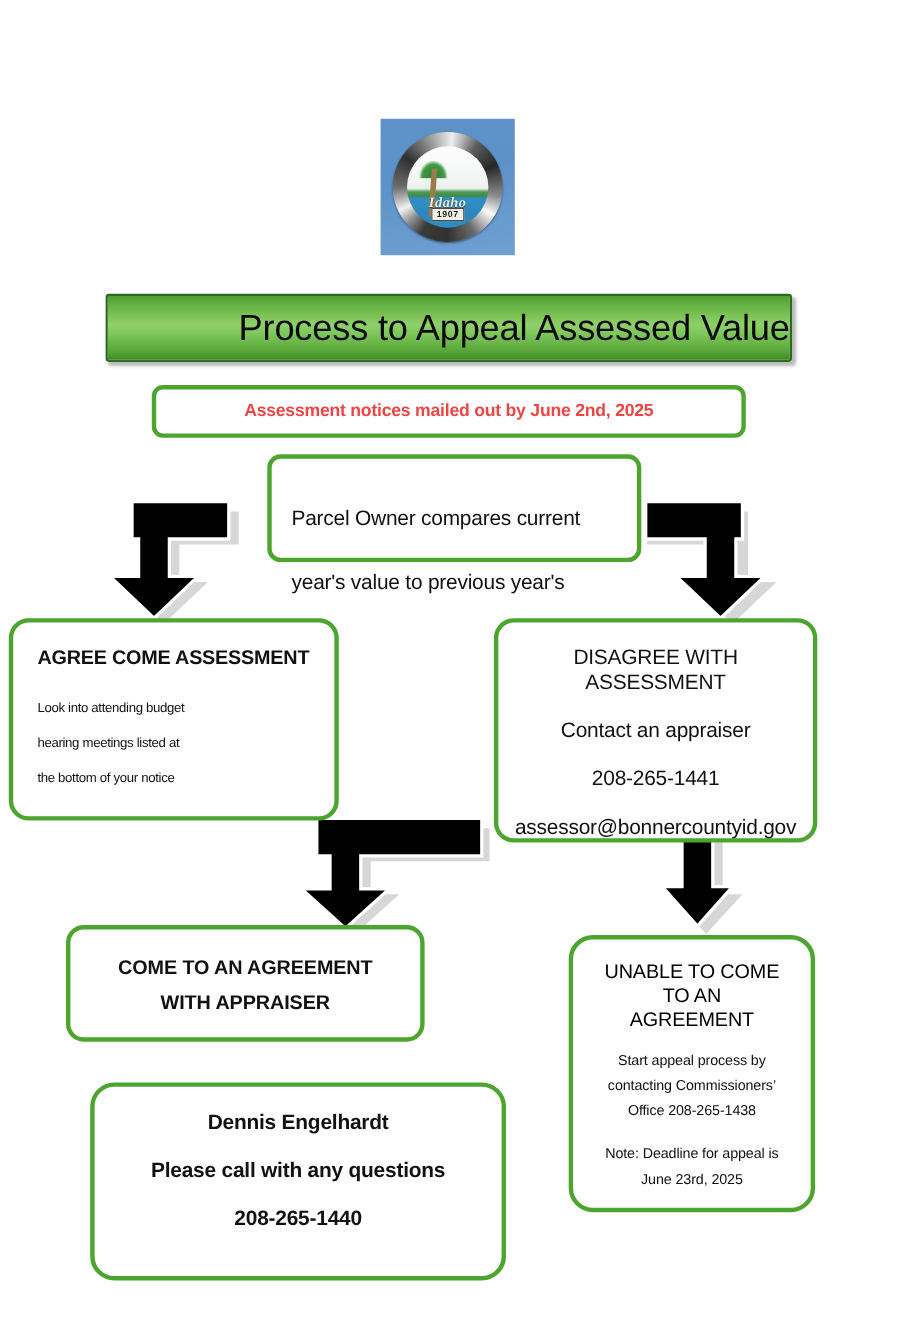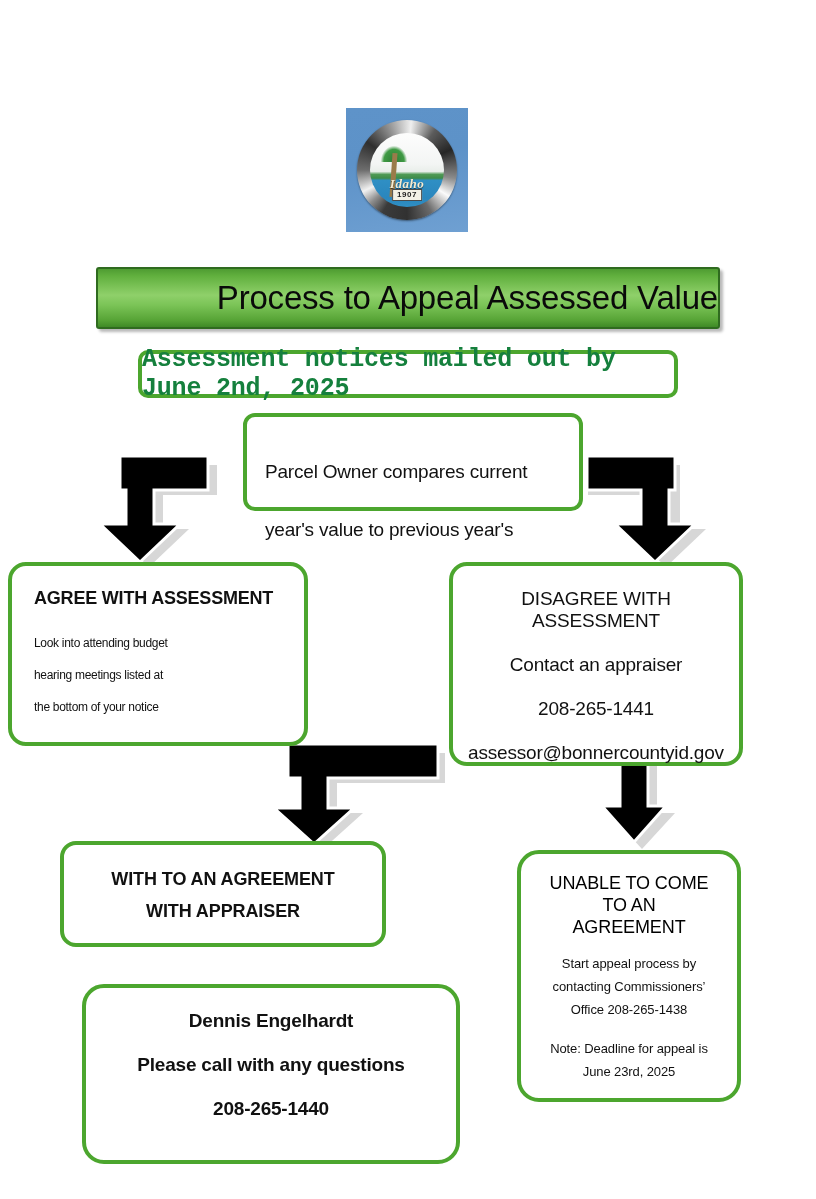--- a/index.html
+++ b/index.html
@@ -141,21 +141,21 @@
     z-index: 5;
   }
   .rbox .line { display: block; }
 
   #box-notice {
     left: 138px; top: 350px; width: 540px; height: 48px;
     border-radius: 10px;
     display: flex; align-items: center; justify-content: center;
   }
   #box-notice .line {
-    font-size: 25px; font-weight: bold; color: #15803d; letter-spacing: -0.2px; font-family: Liberation Mono, monospace;
+    font-size: 16px; font-weight: bold; color: #ef4444; letter-spacing: -0.2px;
   }
 
   #box-compare {
     left: 243px; top: 413px; width: 340px; height: 98px;
     padding: 12px 18px 0 18px;
     border-radius: 12px;
   }
   #box-compare .line {
     font-size: 19px; color: #111; line-height: 30px; letter-spacing: -0.2px; margin-top: 28px;
   }
@@ -297,35 +297,35 @@
   </div>
 
   <div class="arrow" id="arrow-right-down">
     <svg width="70" height="90" viewBox="0 0 70 90">
       <path class="shadow" d="M22 2 H52 V50 H70 L37 86 L4 50 H22 Z" transform="translate(5,5)"></path>
       <path class="shape" d="M20 0 H48 V48 H66 L34 84 L2 48 H20 Z"></path>
     </svg>
   </div>
 
   <div class="rbox" id="box-agree">
-    <div class="head">AGREE WITH ASSESSMENT</div>
+    <div class="head">AGREE COME ASSESSMENT</div>
     <span class="line">Look into attending budget</span>
     <span class="line">hearing meetings listed at</span>
     <span class="line">the bottom of your notice</span>
   </div>
 
   <div class="rbox" id="box-disagree">
     <div class="head">DISAGREE WITH ASSESSMENT</div>
     <div class="line">Contact an appraiser</div>
     <div class="line">208-265-1441</div>
     <div class="line">assessor@bonnercountyid.gov</div>
   </div>
 
   <div class="rbox" id="box-come">
-    <span class="line">WITH TO AN AGREEMENT</span>
+    <span class="line">COME TO AN AGREEMENT</span>
     <span class="line">WITH APPRAISER</span>
   </div>
 
   <div class="rbox" id="box-unable">
     <div class="head">
       <span>UNABLE TO COME TO AN</span><br>
       <span>AGREEMENT</span>
     </div>
     <div class="para">
       <span>Start appeal process by</span><br>

